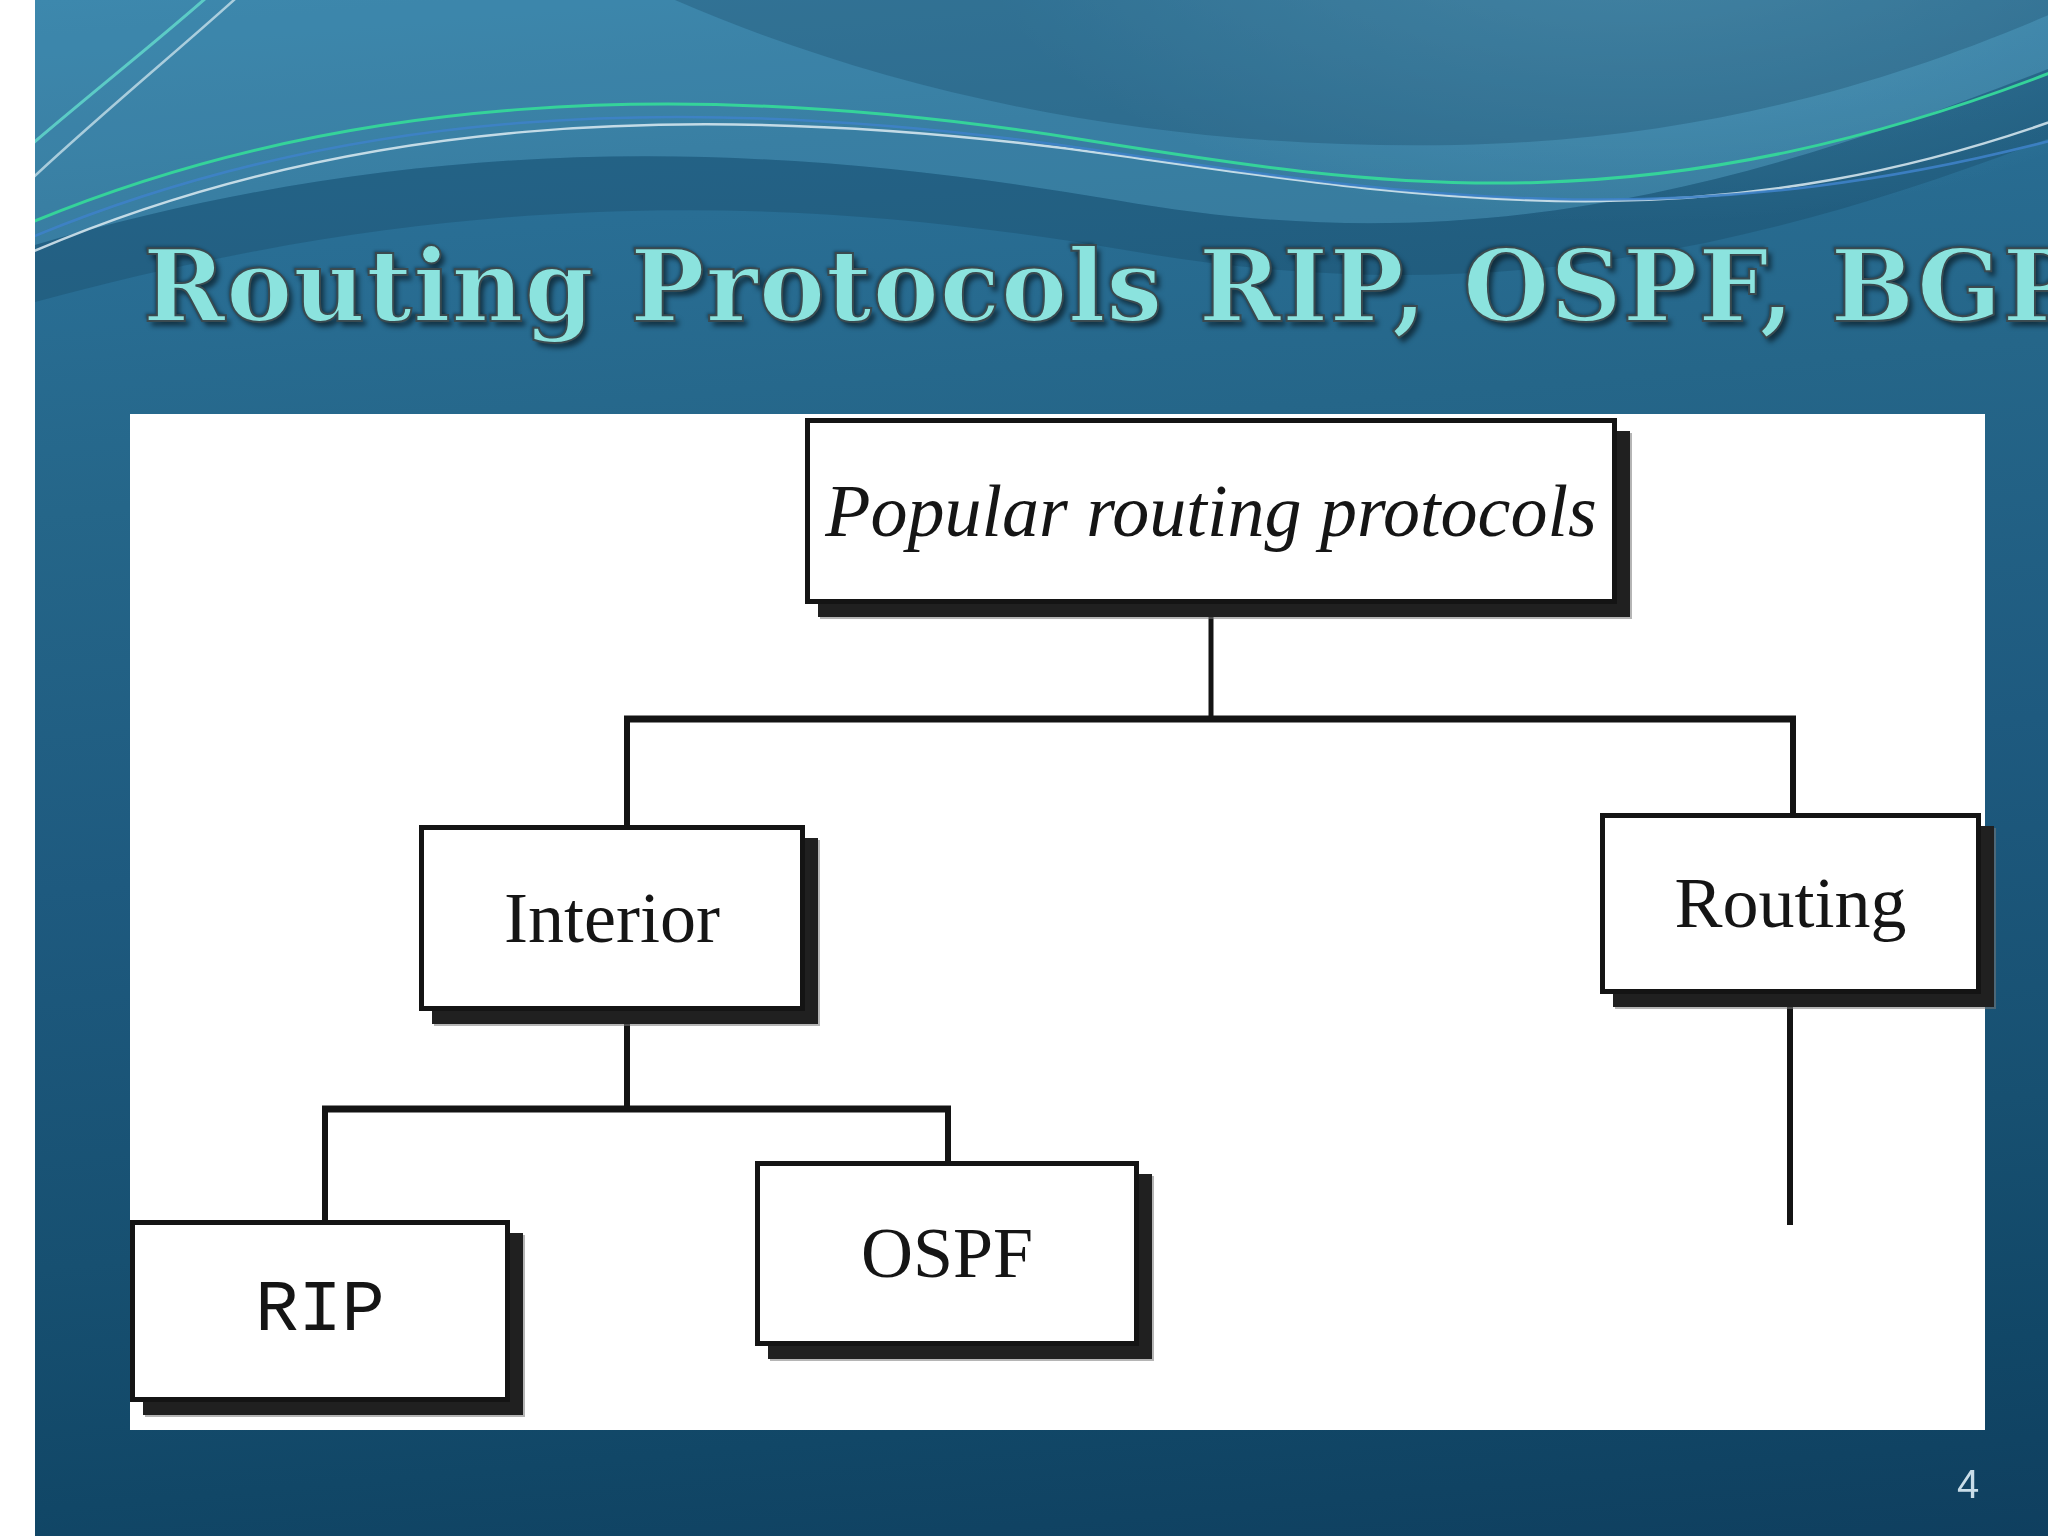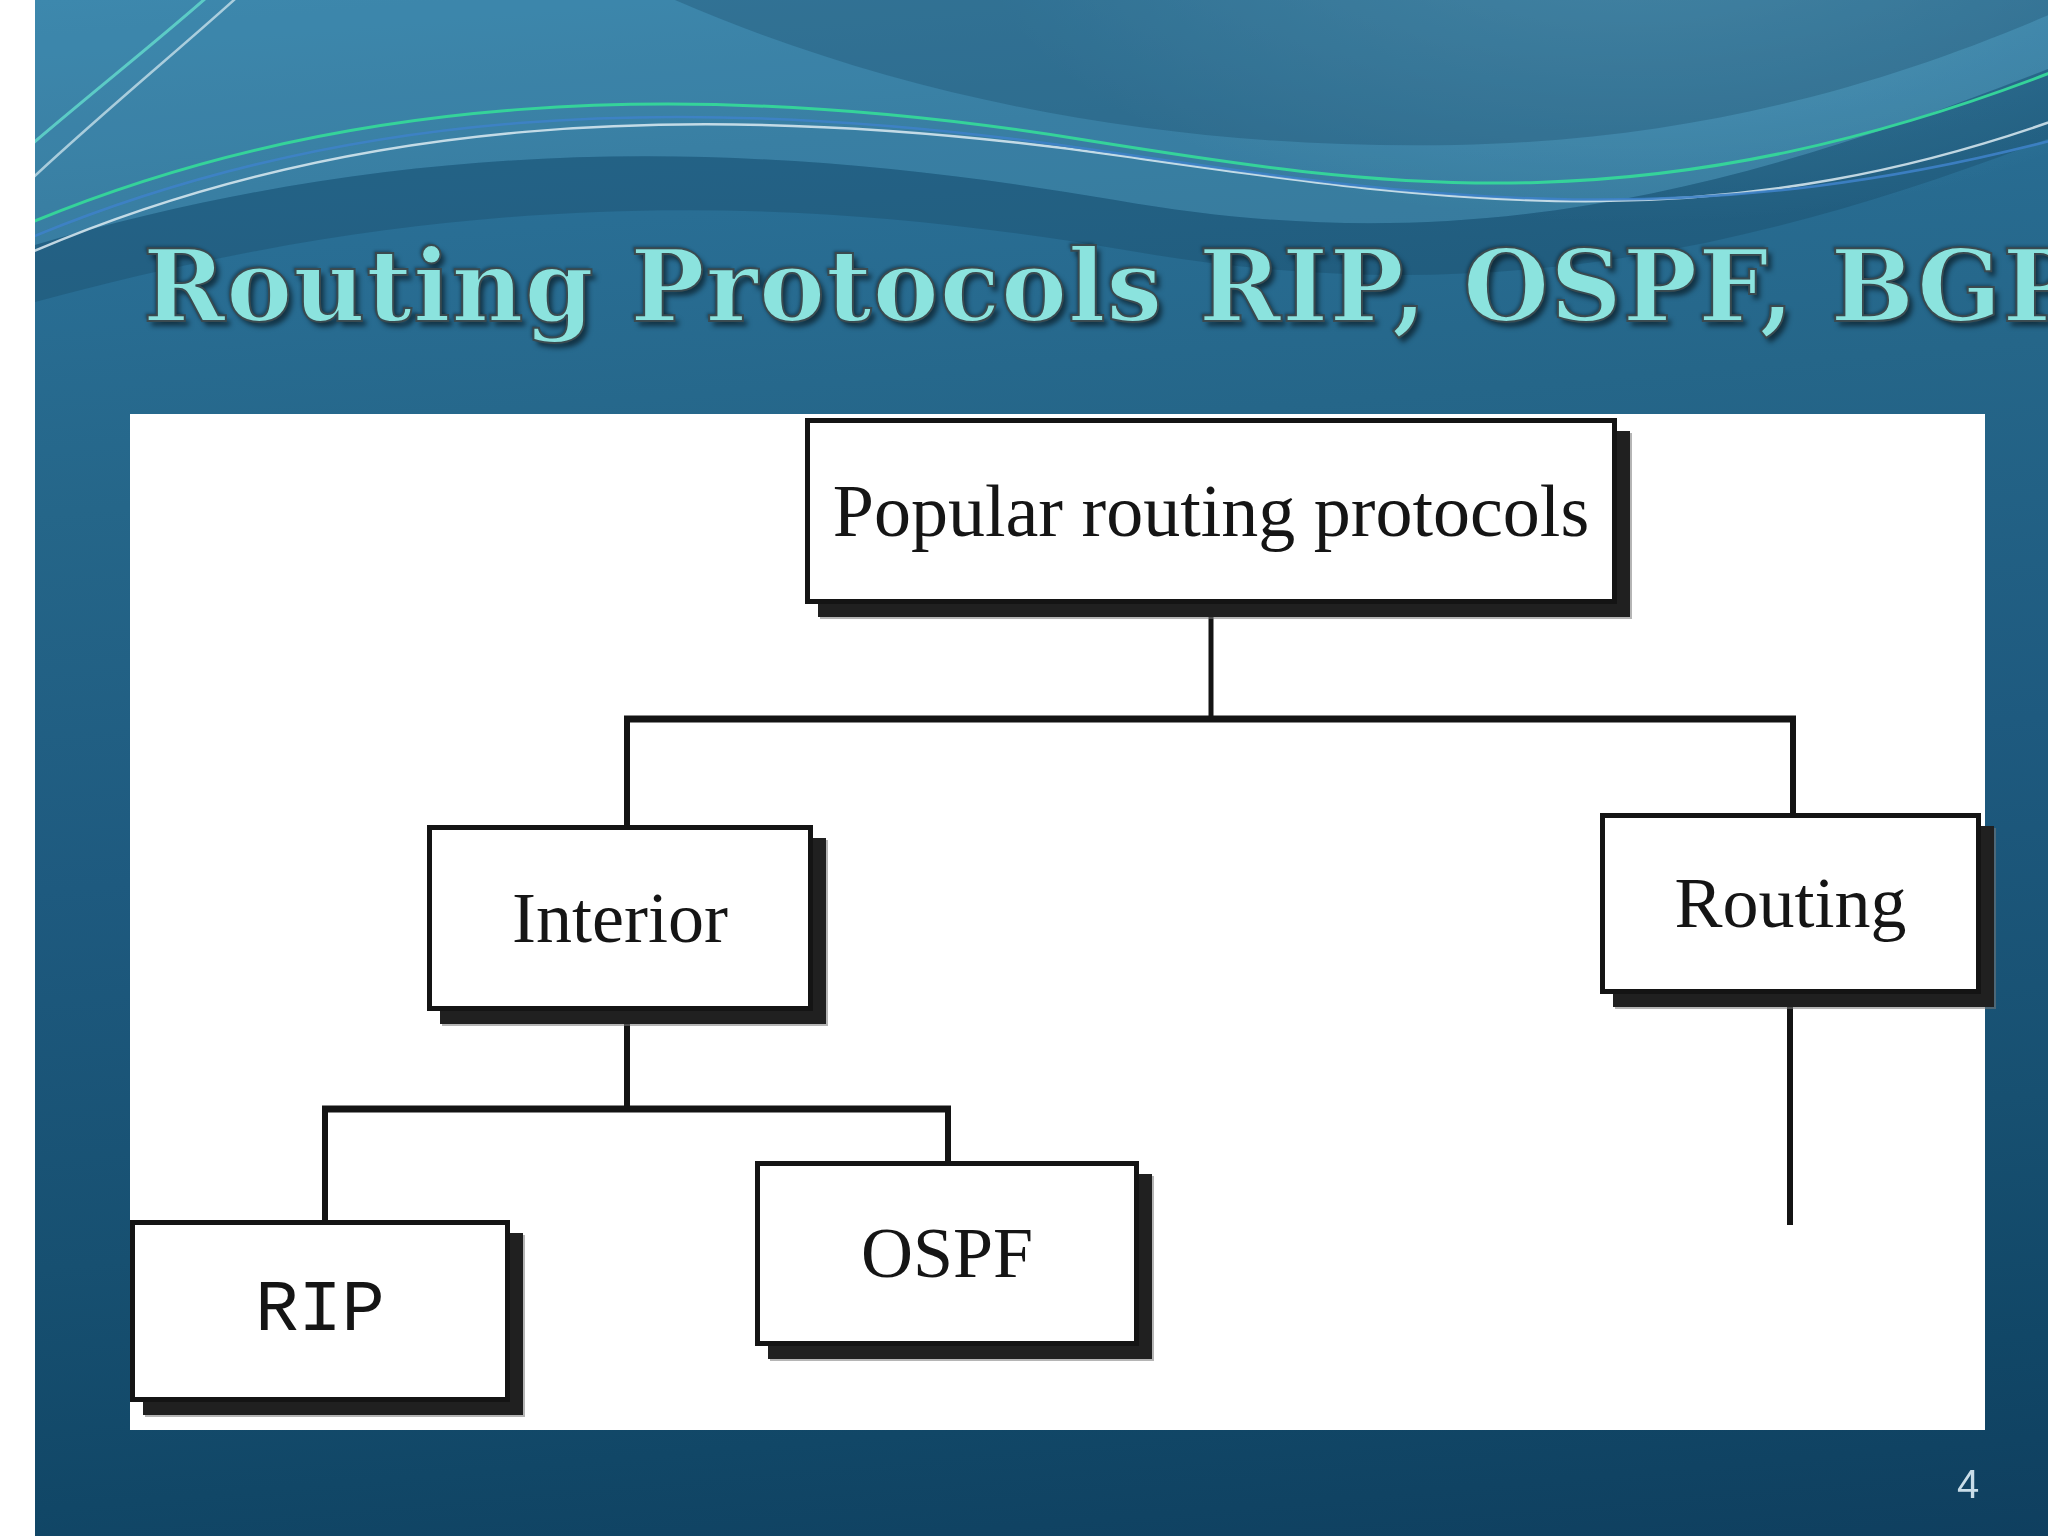--- a/index.html
+++ b/index.html
@@ -41,22 +41,22 @@
     position: absolute; z-index: 3;
     background: #ffffff;
     border: 5px solid #141414;
     box-sizing: border-box;
     box-shadow: 13px 13px 0 #202020, 15px 15px 0 rgba(120,120,120,0.55);
     display: flex; align-items: center; justify-content: center;
     font-family: "Liberation Serif", serif;
     font-size: 72px;
     color: #151515;
   }
-  .node-root     { left: 770px;  top: 418px;  width: 812px; height: 186px; font-size: 74px; }
-  .node-interior { left: 392px;  top: 825px;  width: 386px; height: 186px; text-align: center; }
+  .node-root     { left: 770px;  top: 418px;  width: 812px; height: 186px; font-size: 74px; font-style: italic; }
+  .node-interior { left: 384px;  top: 825px;  width: 386px; height: 186px; text-align: center; }
   .node-exterior { left: 1565px; top: 813px;  width: 381px; height: 181px; }
   .node-rip      { left: 95px;   top: 1220px; width: 380px; height: 182px; font-family: Liberation Mono, monospace; }
   .node-ospf     { left: 720px;  top: 1161px; width: 384px; height: 185px; }
   .node-bgp      { left: 1563px; top: 1222px; width: 383px; height: 181px; }
   .page-number {
     position: absolute; left: 1922px; top: 1462px; z-index: 4;
     font-family: "Liberation Sans", sans-serif;
     font-size: 40px;
     color: #c9dde8;
   }

